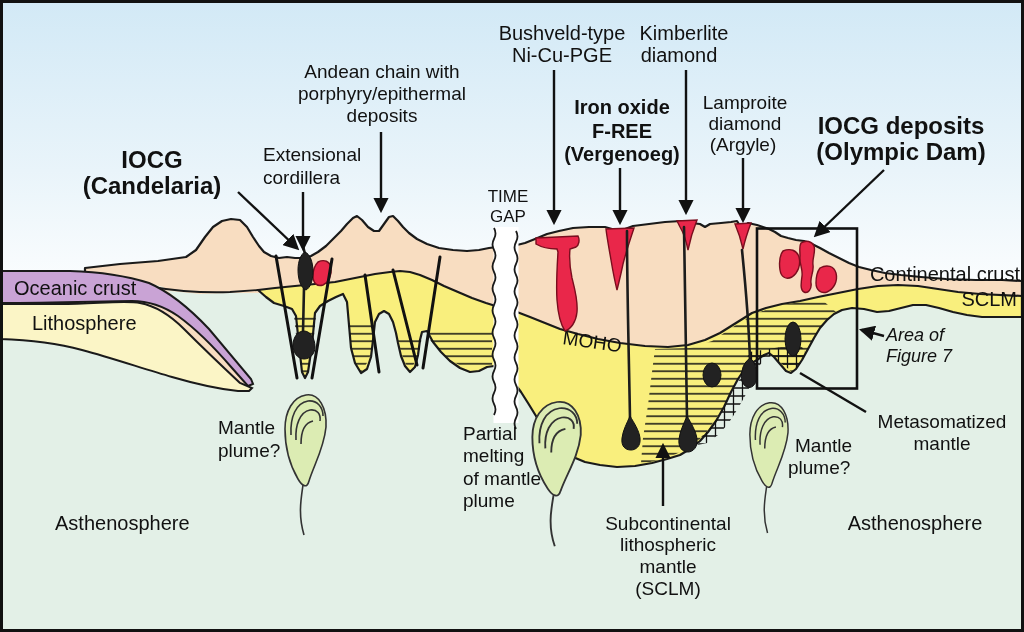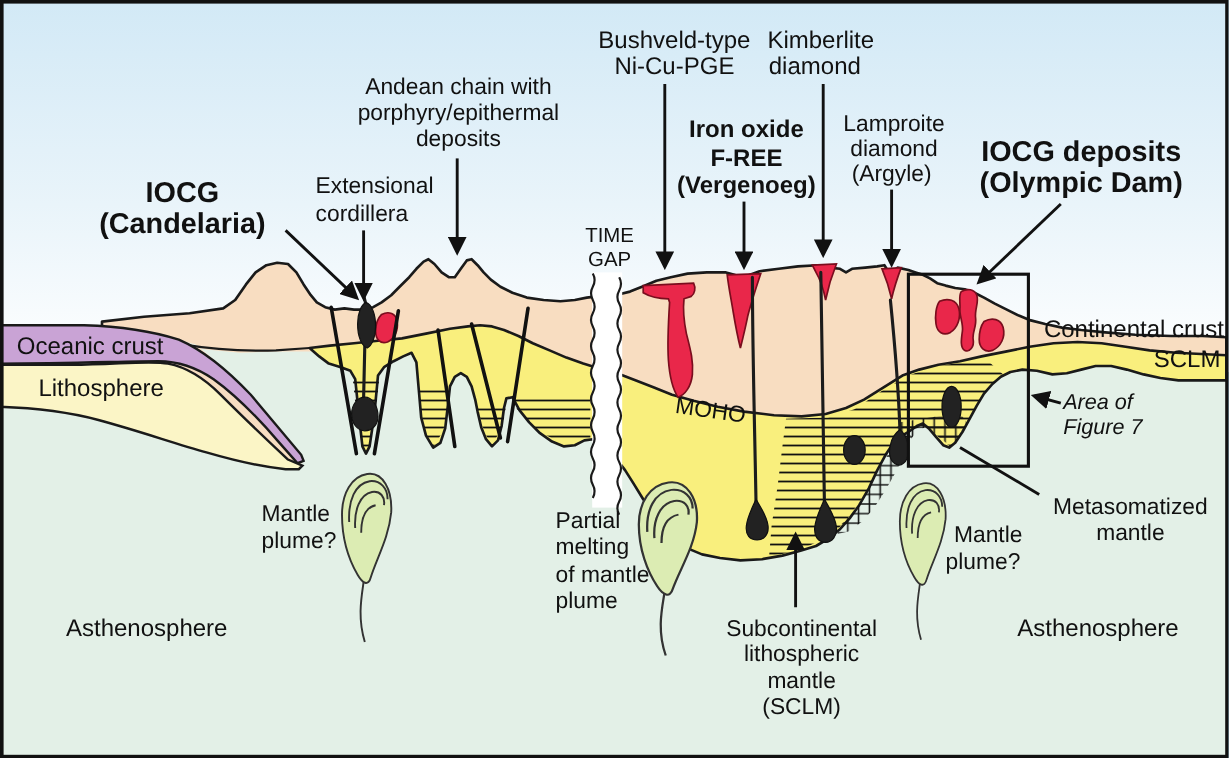--- a/index.html
+++ b/index.html
@@ -1,16 +1,16 @@
 <!DOCTYPE html>
 <html><head>
 <meta charset="utf-8">
 <style>
   html,body{margin:0;padding:0;background:#888;}
-  #stage{width:1024px;height:632px;position:relative;background:#0369a1;overflow:hidden;}
+  #stage{width:1024px;height:632px;position:relative;background:#eab308;overflow:hidden;}
   svg{display:block;}
   text{font-family:"Liberation Sans","DejaVu Sans",sans-serif;fill:#111;}
   .lbl{font-size:19px;}
   .lbl20{font-size:20px;}
   .lbl17{font-size:17px;}
   .lblb{font-size:20px;font-weight:bold;}
   .lblB{font-size:24px;font-weight:bold;}
   .lblI{font-size:18px;font-style:italic;}
   .ctr{text-anchor:middle;}
   .end{text-anchor:end;}

